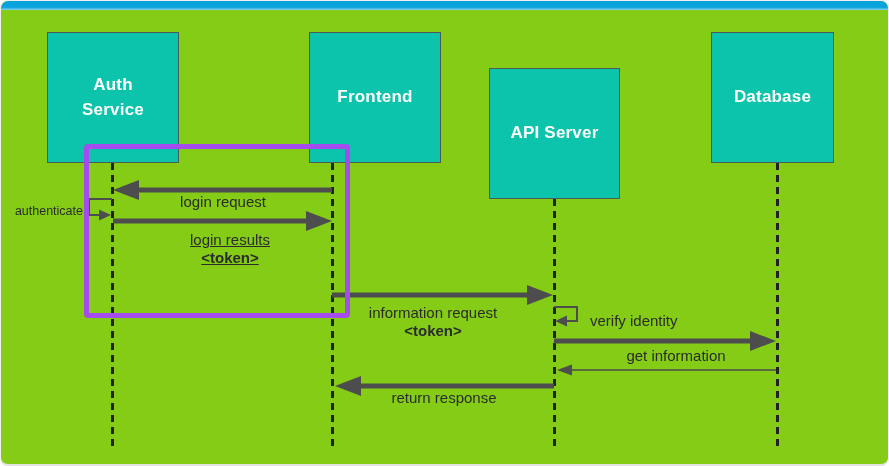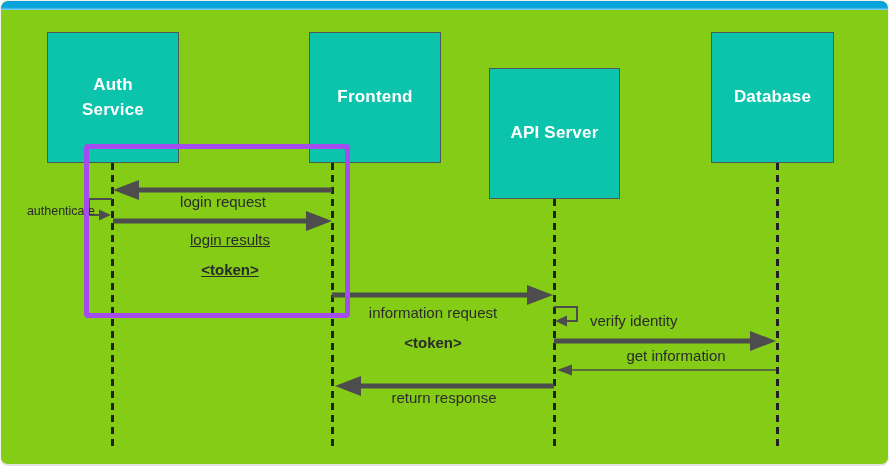--- a/index.html
+++ b/index.html
@@ -75,21 +75,21 @@
   .msg-label{
     position:absolute;
     color:var(--label-text,#2B2B2B);
     font-size:15px;
     line-height:18px;
     text-align:center;
     transform:translateX(-50%);
     white-space:nowrap;
     z-index:4;
   }
-  .msg-sublabel{font-weight:bold;margin-top:12px;}
+  .msg-sublabel{font-weight:bold;}
   .msg-label.small{
     font-size:12.5px;
     transform:none;
     text-align:right;
   }
   .msg-label.left-align{transform:none;text-align:center;}
 </style>
 </head>
 <body>
 
@@ -147,21 +147,21 @@
     <g>
       <line class="ln" x1="553" y1="385" x2="358" y2="385"></line>
       <polygon class="hd" points="334,385 360,375 360,395"></polygon>
     </g>
   </svg>
 
   <div class="highlight-box"></div>
 
   <div class="msg-label" style="left:222px;top:192px;">login request</div>
 
-  <div class="msg-label small" style="left:18px;top:201px;width:76px;">authenticate</div>
+  <div class="msg-label small" style="left:6px;top:201px;width:76px;">authenticate</div>
 
   <div class="msg-label" style="left:229px;top:230px;text-decoration:underline;">
     <div>login results</div>
     <div class="msg-sublabel">&lt;token&gt;</div>
   </div>
 
   <div class="msg-label" style="left:432px;top:303px;">
     <div>information request</div>
     <div class="msg-sublabel">&lt;token&gt;</div>
   </div>

